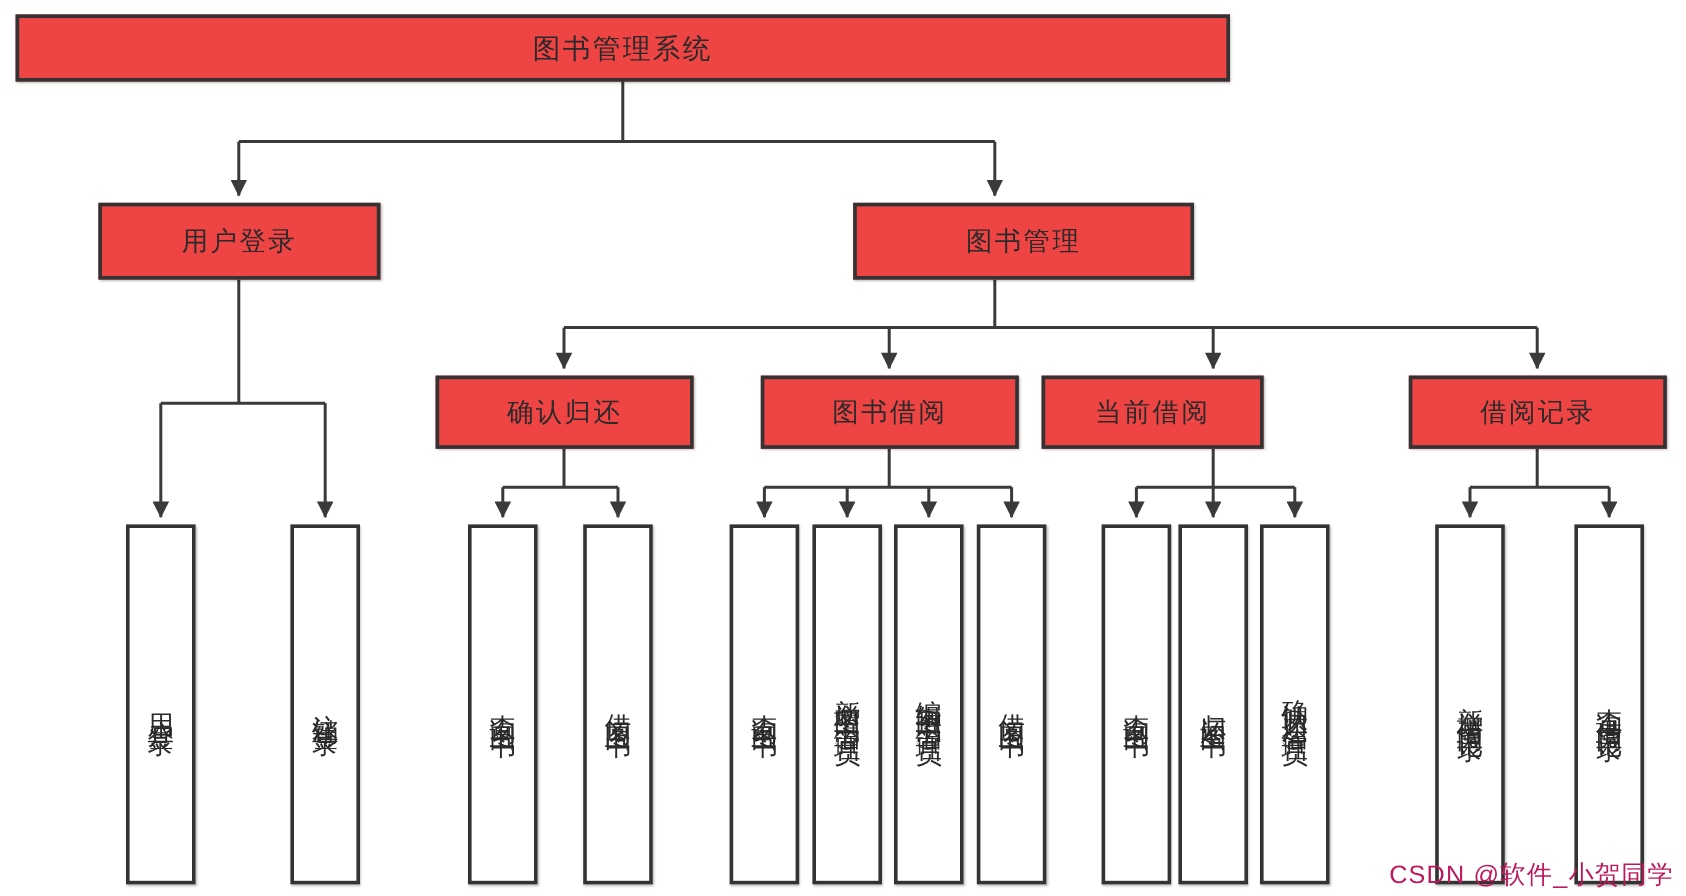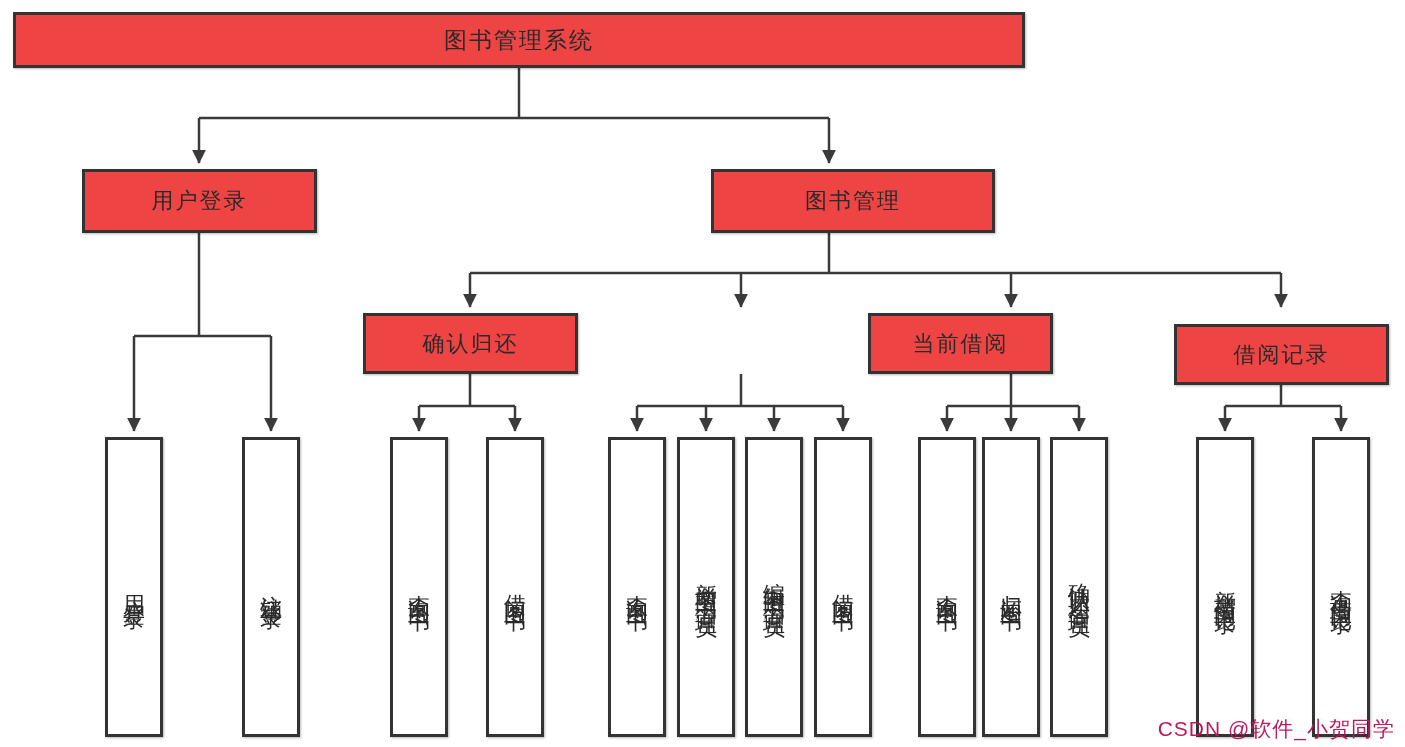--- a/index.html
+++ b/index.html
@@ -109,22 +109,23 @@
       <line x1="1341" y1="406" x2="1341" y2="431" marker-end="url(#arrow)"></line>
     </g>
   </svg>
 
   <div class="node root" style="left:13px; top:12px; width:1012px; height:56px;">图书管理系统</div>
 
   <div class="node" style="left:82px; top:169px; width:235px; height:64px;">用户登录</div>
   <div class="node" style="left:711px; top:169px; width:284px; height:64px;">图书管理</div>
 
   <div class="node" style="left:363px; top:313px; width:215px; height:61px;">确认归还</div>
+  <div class="node" style="left:634px; top:313px; width:215px; height:61px;">图书借阅</div>
   <div class="node" style="left:868px; top:313px; width:185px; height:61px;">当前借阅</div>
-  <div class="node" style="left:1174px; top:324px; width:215px; height:61px;">借阅记录</div>
+  <div class="node" style="left:1174px; top:313px; width:215px; height:61px;">借阅记录</div>
 
   <div class="vnode" style="left:105px; top:437px; width:58px; height:300px;">用户登录</div>
   <div class="vnode" style="left:242px; top:437px; width:58px; height:300px;">注销登录</div>
 
   <div class="vnode" style="left:390px; top:437px; width:58px; height:300px;">查询图书</div>
   <div class="vnode" style="left:486px; top:437px; width:58px; height:300px;">借阅图书</div>
 
   <div class="vnode" style="left:608px; top:437px; width:58px; height:300px;">查询图书</div>
   <div class="vnode" style="left:677px; top:437px; width:58px; height:300px;">新增图书（管理员）</div>
   <div class="vnode" style="left:745px; top:437px; width:58px; height:300px;">编辑图书（管理员）</div>

